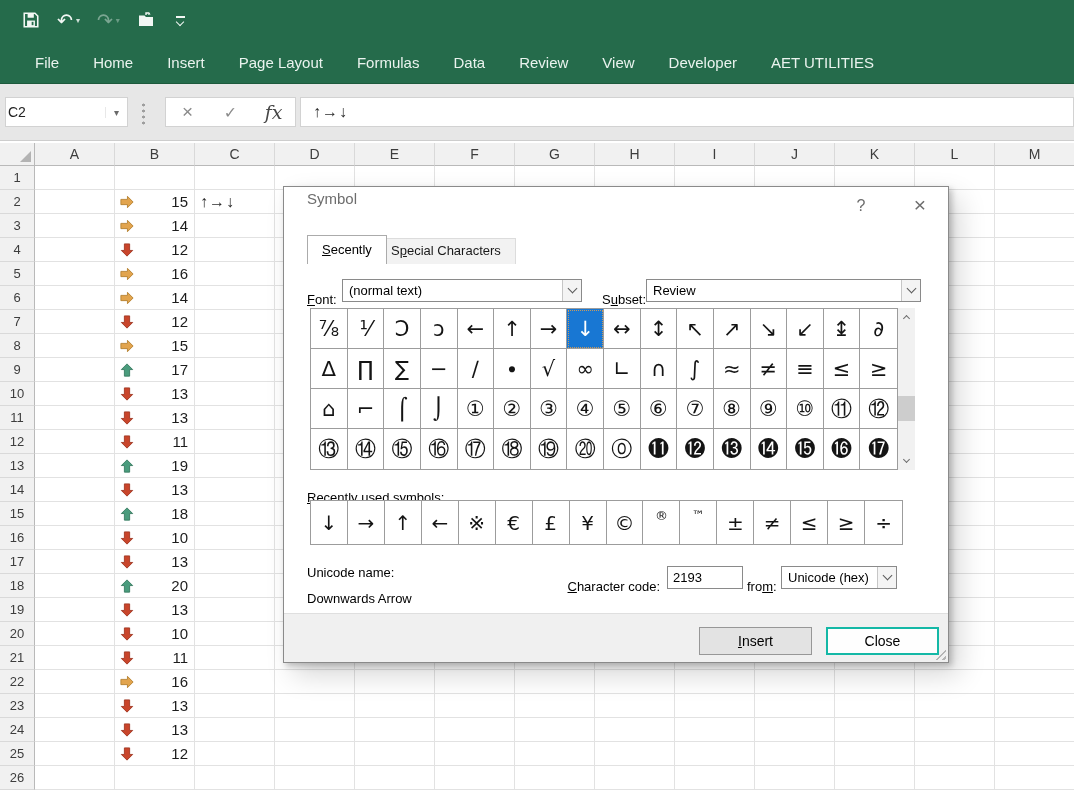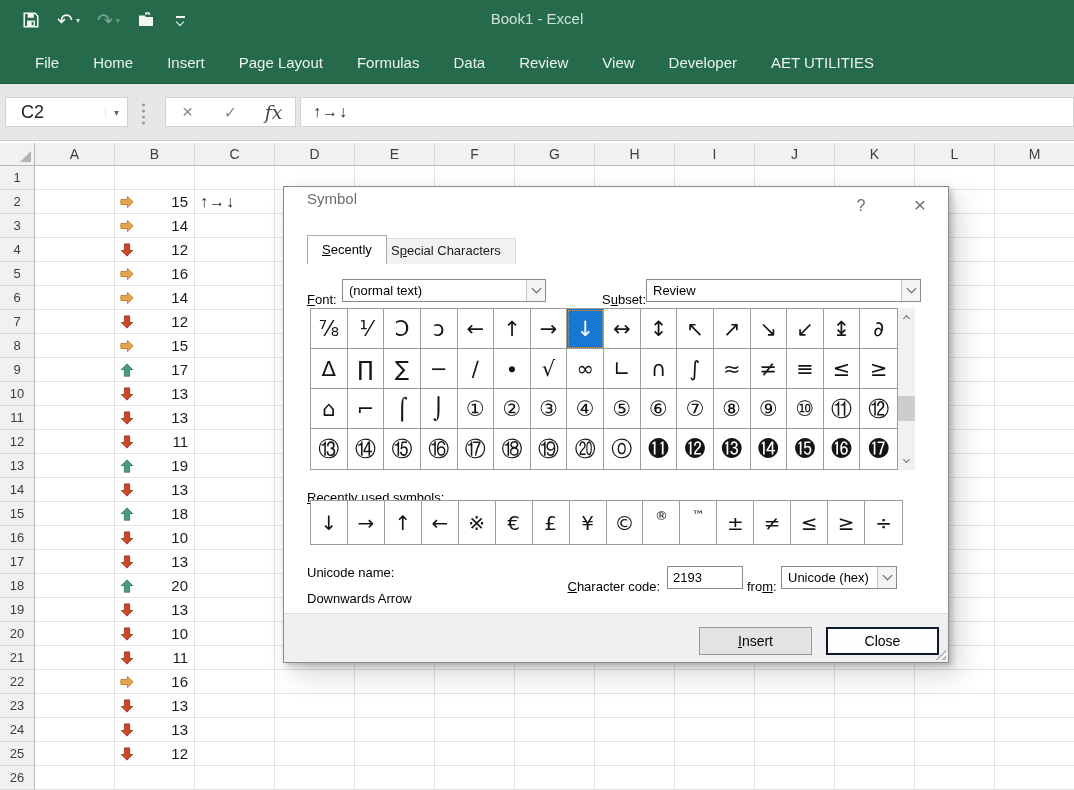--- a/index.html
+++ b/index.html
@@ -17,21 +17,21 @@
   .qat-custom { width:13px; display:flex; flex-direction:column; align-items:center; gap:1px; }
   .qat-custom .bar { width:9px; height:2px; background:#f2f7f4; }
   .qat-custom .chev { width:6px; height:6px; border-right:1.6px solid #f2f7f4; border-bottom:1.6px solid #f2f7f4; transform:rotate(45deg); margin-top:-2px; }
   .rtabs { position:absolute; left:18px; bottom:7px; display:flex; align-items:center; }
   .rtab { padding:5px 17px; color:#eaf3ee; font-size:15px; cursor:default; white-space:nowrap; }
   .tellme { display:flex; align-items:center; gap:7px; color:#f2f7f4; font-size:15px; margin-left:14px; }
 
   
   .fbar { position:absolute; left:0; top:84px; width:1074px; height:57px; background:#e7e7e7; border-bottom:1px solid #cdcdcd; }
   .namebox { position:absolute; left:5px; top:13px; width:123px; height:30px; background:#fff; border:1px solid #d2d2d2; display:flex; align-items:center; }
-  .namebox .nbval { padding-left:15px; font-size:18px; color:#222; flex:1; }
+  .namebox .nbval { padding-left:2px; font-size:14px; color:#222; flex:1; }
   .namebox .nbdd { width:22px; text-align:center; color:#6a6a6a; font-size:10px; border-left:1px solid #e8e8e8; }
   .fdots { position:absolute; left:141px; top:18px; width:5px; height:24px;
            background-image:radial-gradient(#9e9e9e 1.1px, transparent 1.4px); background-size:5px 6px; background-repeat:repeat-y; }
   .fbtns { position:absolute; left:165px; top:13px; width:131px; height:30px; background:#fff; border:1px solid #d2d2d2; display:flex; }
   .fbtns > div { flex:1; display:flex; align-items:center; justify-content:center; }
   .fcancel { font-size:19px; color:#8b8b8b; }
   .fcheck  { font-size:16px; color:#8b8b8b; }
   .ffx     { font-family:"DejaVu Serif", serif; font-style:italic; font-size:19px; color:#474747; }
   .ffield { position:absolute; left:300px; top:13px; right:0; height:30px; background:#fff; border:1px solid #d2d2d2; display:flex; align-items:center; }
   .ffield span { padding-left:12px; font-size:16px; color:#2b2b2b; letter-spacing:1px; }
@@ -87,31 +87,30 @@
   .rcell { border-right:1px solid #9c9c9c; display:flex; align-items:center; justify-content:center; font-size:20px; color:#141414;
            font-family:"DejaVu Sans", sans-serif; }
   .rcell:nth-child(16n) { border-right:none; }
   .rcell.sup { font-size:13px; align-items:flex-start; padding-top:7px; }
 
   .charinput { position:absolute; left:383px; top:379px; width:76px; height:23px; border:1px solid #8a8a8a; font-size:13px; padding:0 5px;
                font-family:"Liberation Sans", sans-serif; color:#000; background:#fff; }
   .dfooter { position:absolute; left:0; right:0; top:426px; bottom:0; background:#f0f0f0; border-top:1px solid #dfdfdf; }
   .dbtn { position:absolute; top:13px; width:113px; height:28px; display:flex; align-items:center; justify-content:center; font-size:14px; }
   .btn-insert { left:415px; background:#e3e3e3; border:1px solid #979797; }
-  .btn-close  { left:542px; background:#fefefe; border:2px solid #0f172a; }
+  .btn-close  { left:542px; background:#fefefe; border:2px solid #14b8a6; }
   .grip { position:absolute; right:2px; bottom:2px; width:14px; height:14px;
           background:repeating-linear-gradient(135deg, transparent 0 3px, #b5b5b5 3px 4.6px);
           clip-path:polygon(100% 0, 100% 100%, 0 100%); }
   u { text-decoration:underline; }
 </style>
 </head>
 <body>
 
 <div class="titlebar">
-  <div class="apptitle">Book1 - Excel</div>
   <div class="qat">
     <span class="qbtn">
       <svg width="18" height="18" viewBox="0 0 16 16">
         <path d="M2 2 h9.5 L14 4.5 V14 H2 Z" fill="none" stroke="#f2f7f4" stroke-width="1.4"></path>
         <rect x="4.5" y="8.5" width="7" height="5.5" fill="#f2f7f4"></rect>
         <rect x="5" y="2.5" width="5.5" height="3.5" fill="#f2f7f4"></rect>
         <rect x="8.6" y="9.6" width="1.6" height="3" fill="#256b4b"></rect>
       </svg>
     </span>
     <span class="qbtn">
@@ -362,21 +361,21 @@
 
 <div class="dialog">
   <div class="dtitle">Symbol</div>
   <div class="dhelp">?</div>
   <div class="dclose">×</div>
 
   <div class="tab-active"><span></span><u>S</u><span>ecently</span></div>
   <div class="tab-inactive"><span>S</span><u>p</u><span>ecial Characters</span></div>
 
   <div class="dlbl" style="left:23px; top:97px;"><span></span><u>F</u><span>ont:</span></div>
-  <div class="combo" style="left:58px; top:92px; width:204px;">
+  <div class="combo" style="left:58px; top:92px; width:240px;">
     <span class="val">(normal text)</span>
     <span class="dd">
         <span class="chev"></span>
       </span>
   </div>
   <div class="dlbl" style="left:318px; top:97px;"><span>S</span><u>u</u><span>bset:</span></div>
   <div class="combo" style="left:362px; top:92px; width:275px;">
     <span class="val">Review</span>
     <span class="dd">
         <span class="chev"></span>

